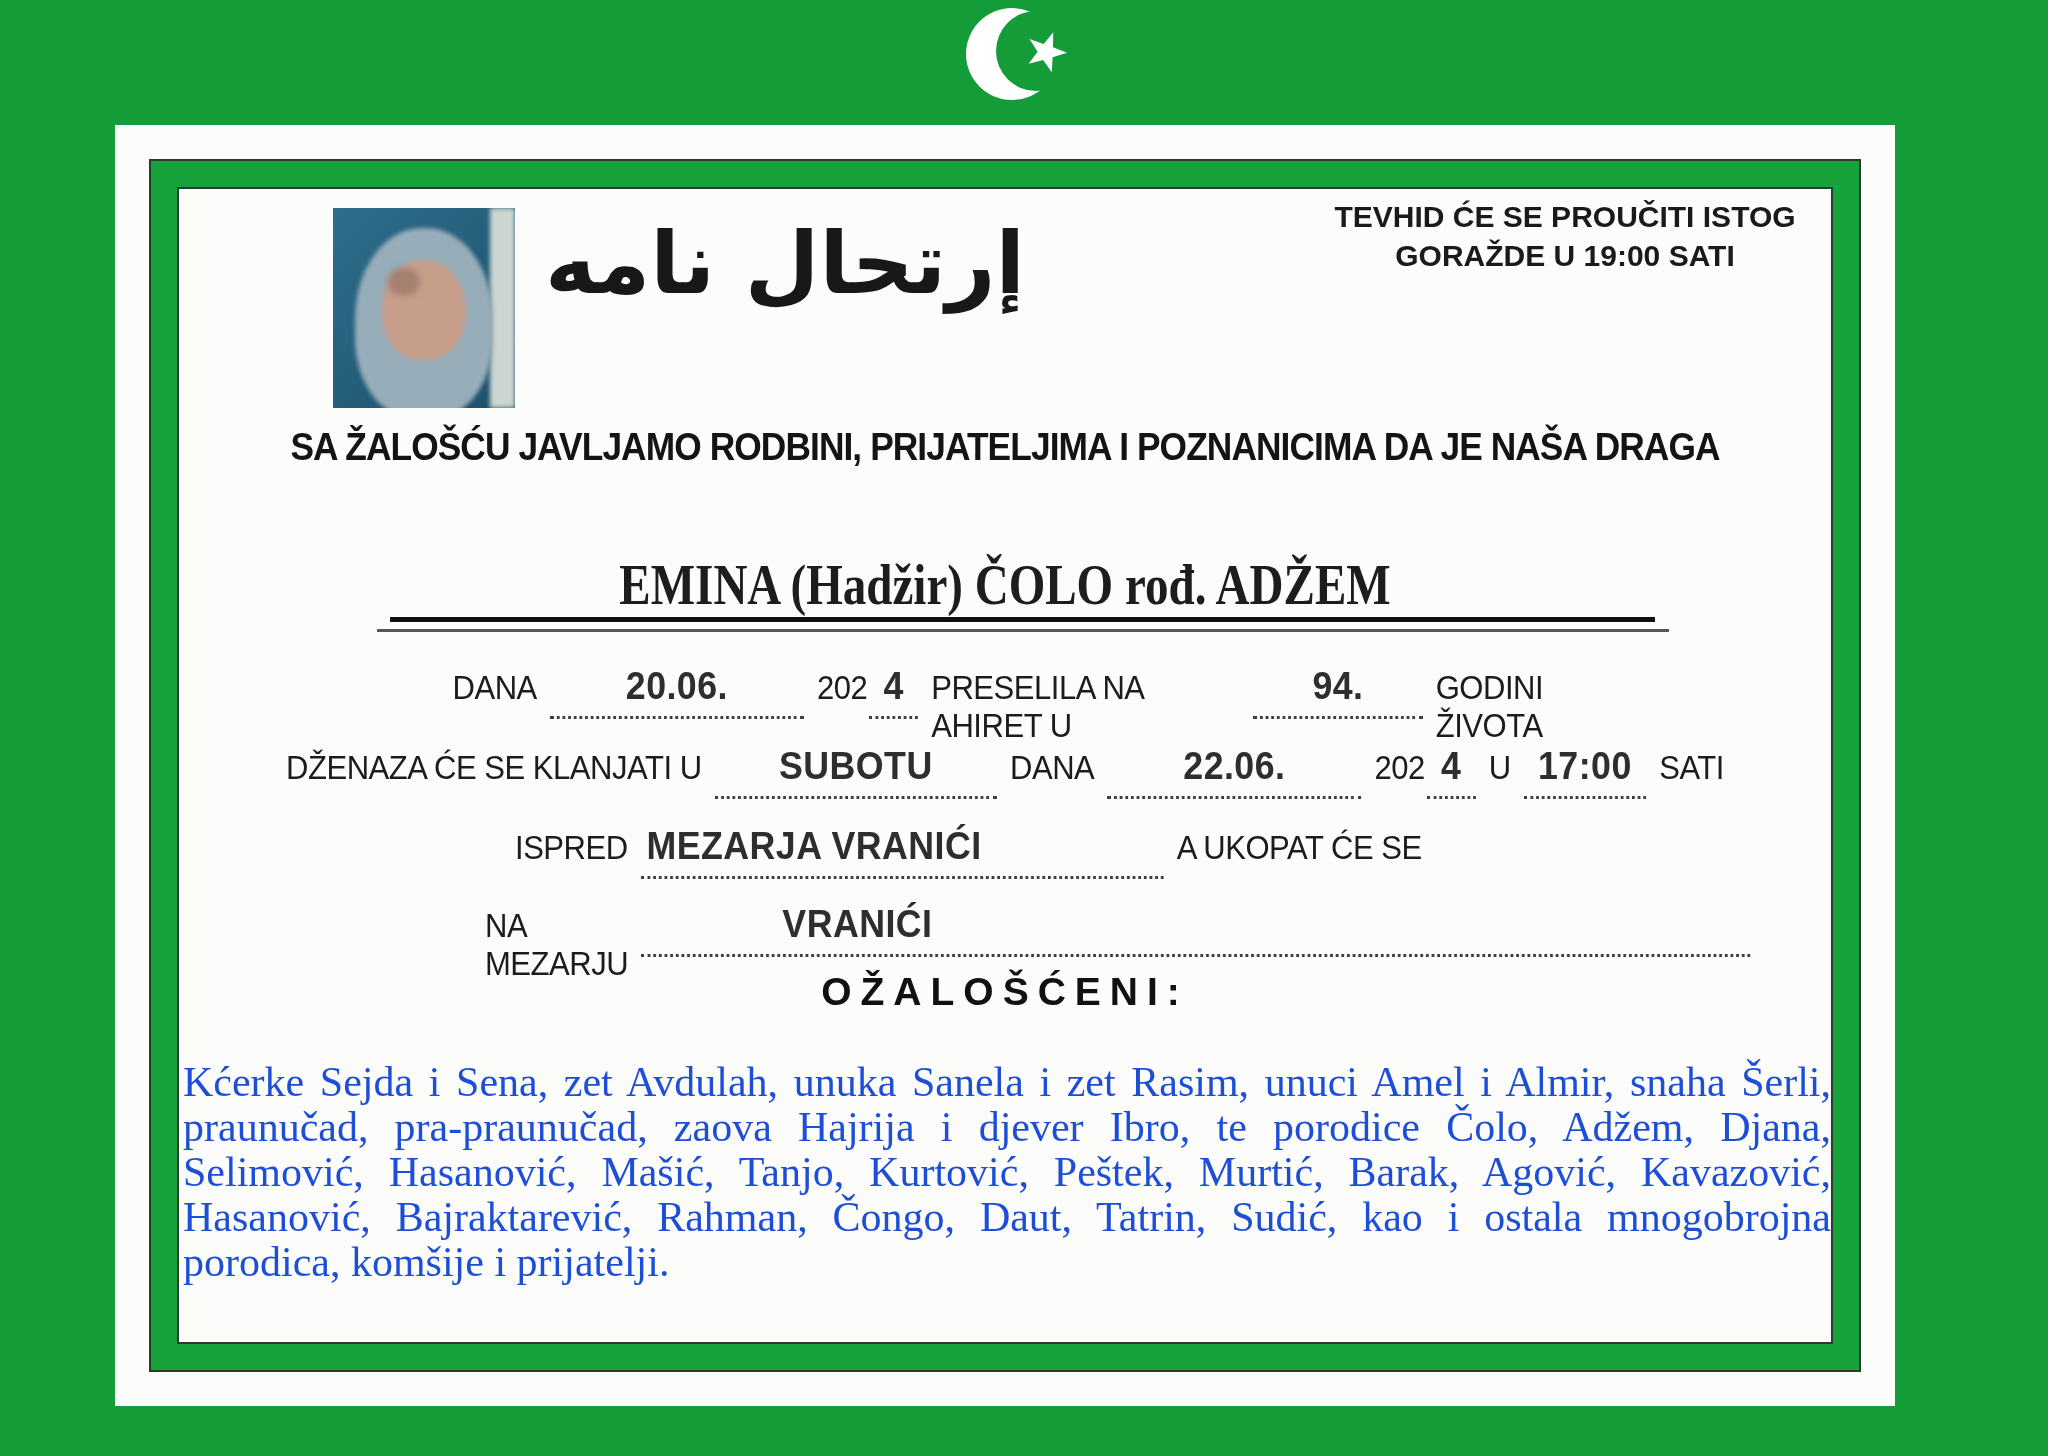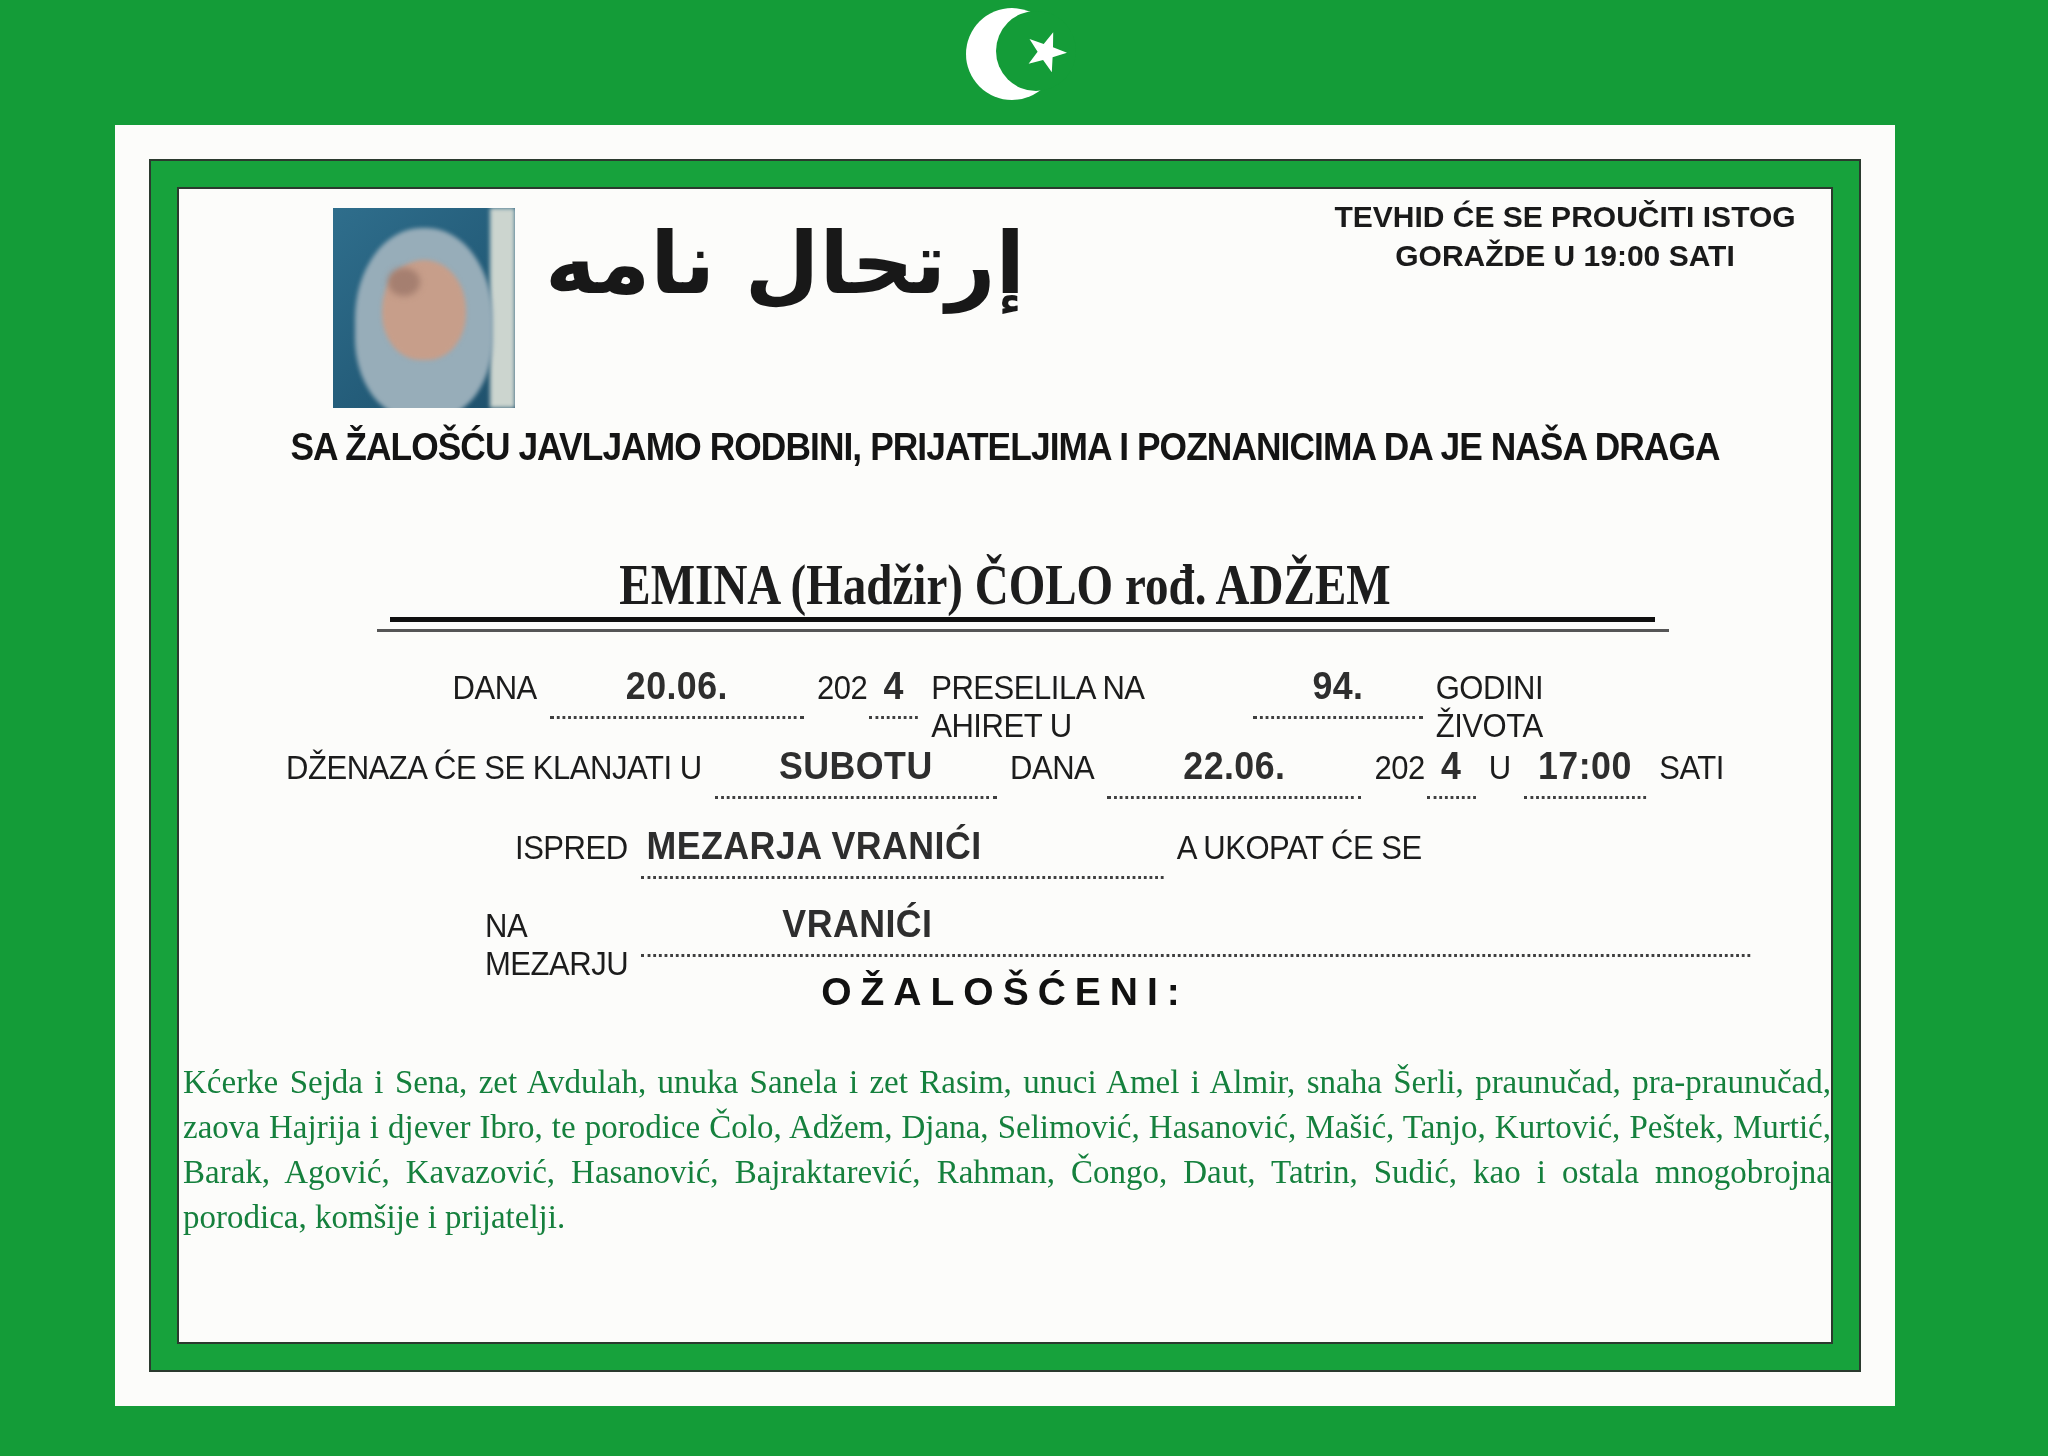--- a/index.html
+++ b/index.html
@@ -92,21 +92,21 @@
   .w-cem{min-width:1020px;text-align:left;padding-left:150px;}
   .year-group{display:flex;align-items:baseline;gap:2px;}
   
   .heading{
     left:63px;top:845px;width:1654px;text-align:center;
     font-size:39px;font-weight:700;letter-spacing:9px;color:#111;
   }
   .para{
     left:68px;top:935px;width:1648px;
     font-family:"Liberation Serif",serif;
-    font-size:33px;line-height:45px;text-align:justify;color:#15803d;
+    font-size:42px;line-height:45px;text-align:justify;color:#1d4ed8;
   }
 </style>
 </head>
 <body>
 
 <svg class="abs crescent" viewBox="0 0 128 114" xmlns="http://www.w3.org/2000/svg">
   <circle cx="54" cy="54" r="46" fill="#ffffff"></circle>
   <circle cx="78" cy="51" r="40" fill="#149c38"></circle>
   <polygon fill="#ffffff" points="95.2,32.3 95.0,47.3 109.0,52.7 94.6,57.2 93.8,72.2 85.1,59.9 70.6,63.7 79.6,51.7 71.5,39.1 85.7,43.9"></polygon>
 </svg>

